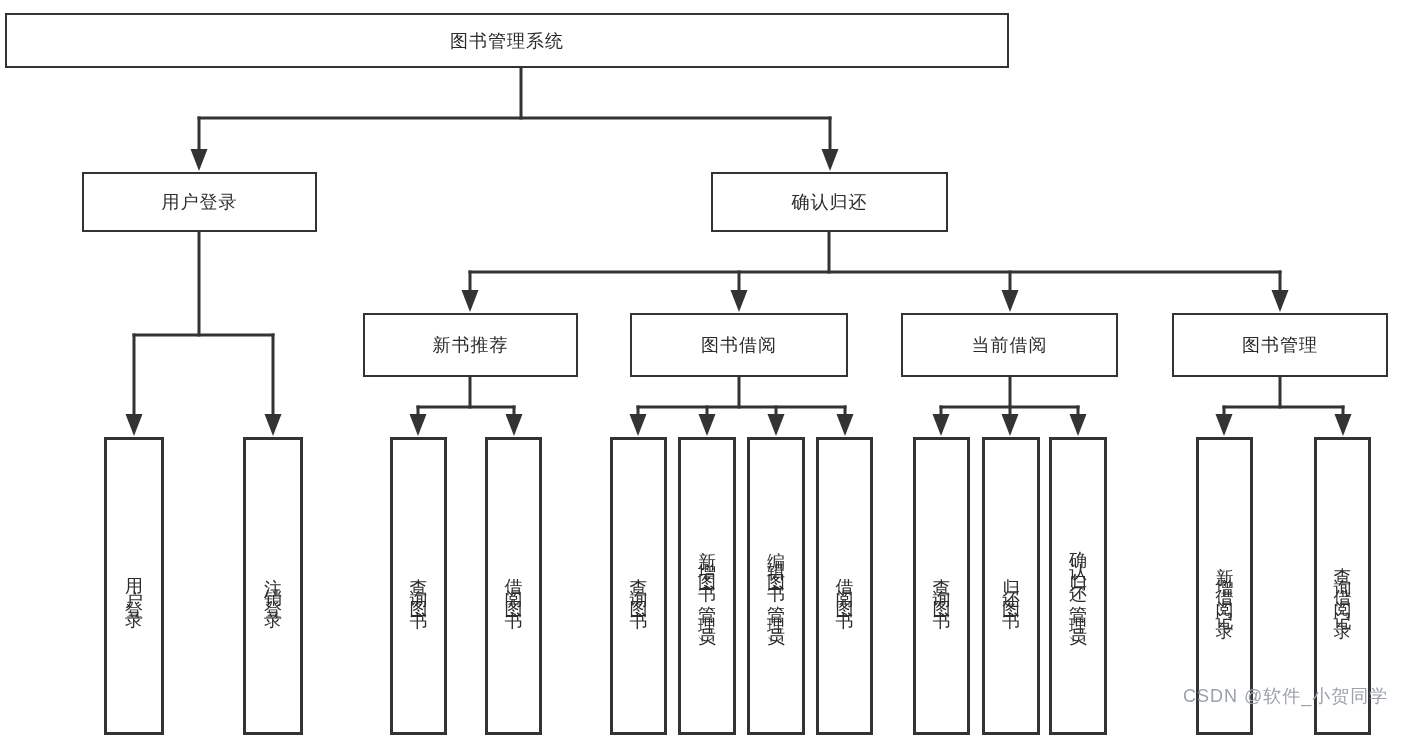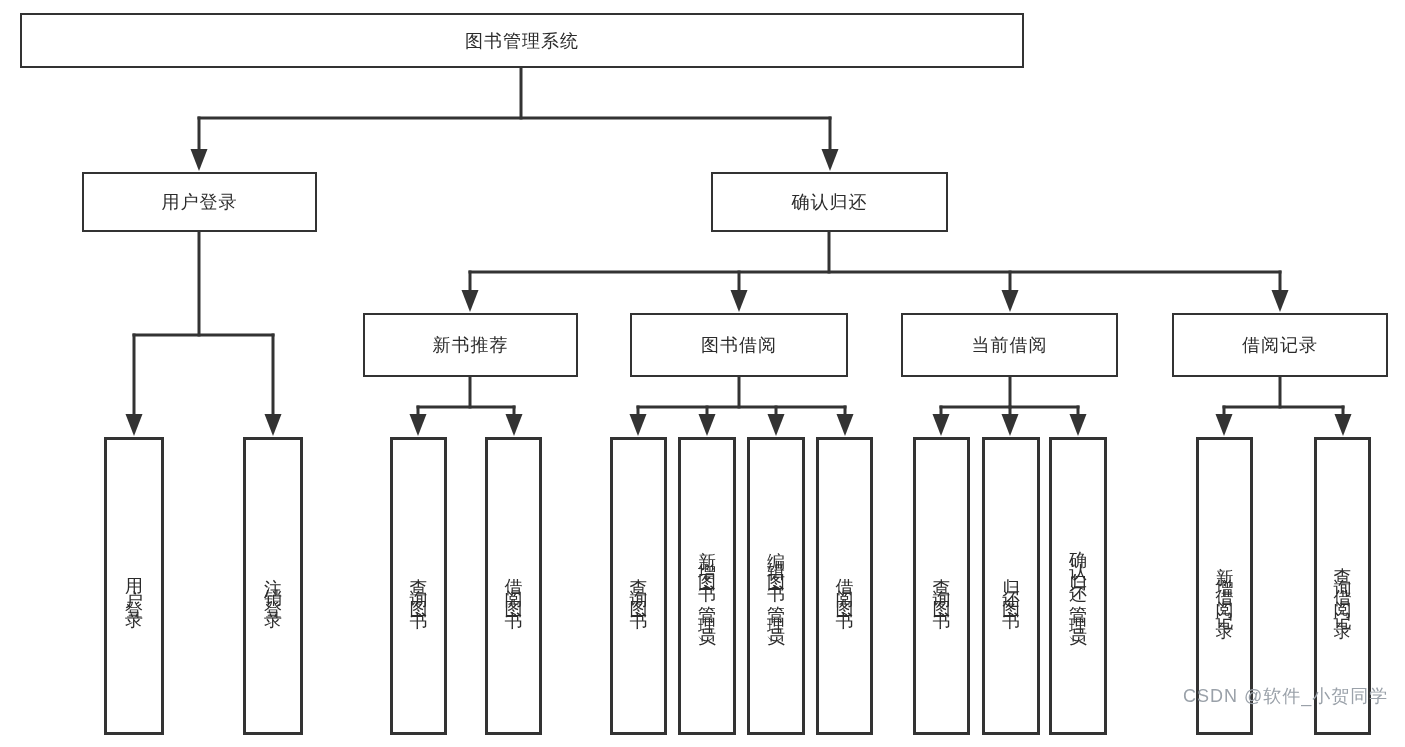--- a/index.html
+++ b/index.html
@@ -121,42 +121,42 @@
       <polygon points="767.5,414 784.5,414 776,436"></polygon>
       <polygon points="836.5,414 853.5,414 845,436"></polygon>
       <polygon points="932.5,414 949.5,414 941,436"></polygon>
       <polygon points="1001.5,414 1018.5,414 1010,436"></polygon>
       <polygon points="1069.5,414 1086.5,414 1078,436"></polygon>
       <polygon points="1215.5,414 1232.5,414 1224,436"></polygon>
       <polygon points="1334.5,414 1351.5,414 1343,436"></polygon>
     </g>
   </svg>
 
-  <div class="node" style="left:20px; top:13px; width:1000px; height:51px;">
+  <div class="node" style="left:5px; top:13px; width:1000px; height:51px;">
     <span class="label">图书管理系统</span>
   </div>
 
   <div class="node" style="left:82px; top:172px; width:231px; height:56px;">
     <span class="label">用户登录</span>
   </div>
   <div class="node" style="left:711px; top:172px; width:233px; height:56px;">
     <span class="label">确认归还</span>
   </div>
 
   <div class="node" style="left:363px; top:313px; width:211px; height:60px;">
     <span class="label">新书推荐</span>
   </div>
   <div class="node" style="left:630px; top:313px; width:214px; height:60px;">
     <span class="label">图书借阅</span>
   </div>
   <div class="node" style="left:901px; top:313px; width:213px; height:60px;align-items:center;">
     <span class="label">当前借阅</span>
   </div>
   <div class="node" style="left:1172px; top:313px; width:212px; height:60px;">
-    <span class="label">借阅记录</span>
+    <span class="label">图书管理</span>
   </div>
 
   <div class="node leaf" style="left:104px; top:437px; width:54px; height:292px;">
     <span class="label">用户登录</span>
   </div>
   <div class="node leaf" style="left:243px; top:437px; width:54px; height:292px;">
     <span class="label">注销登录</span>
   </div>
 
   <div class="node leaf" style="left:390px; top:437px; width:51px; height:292px;">

